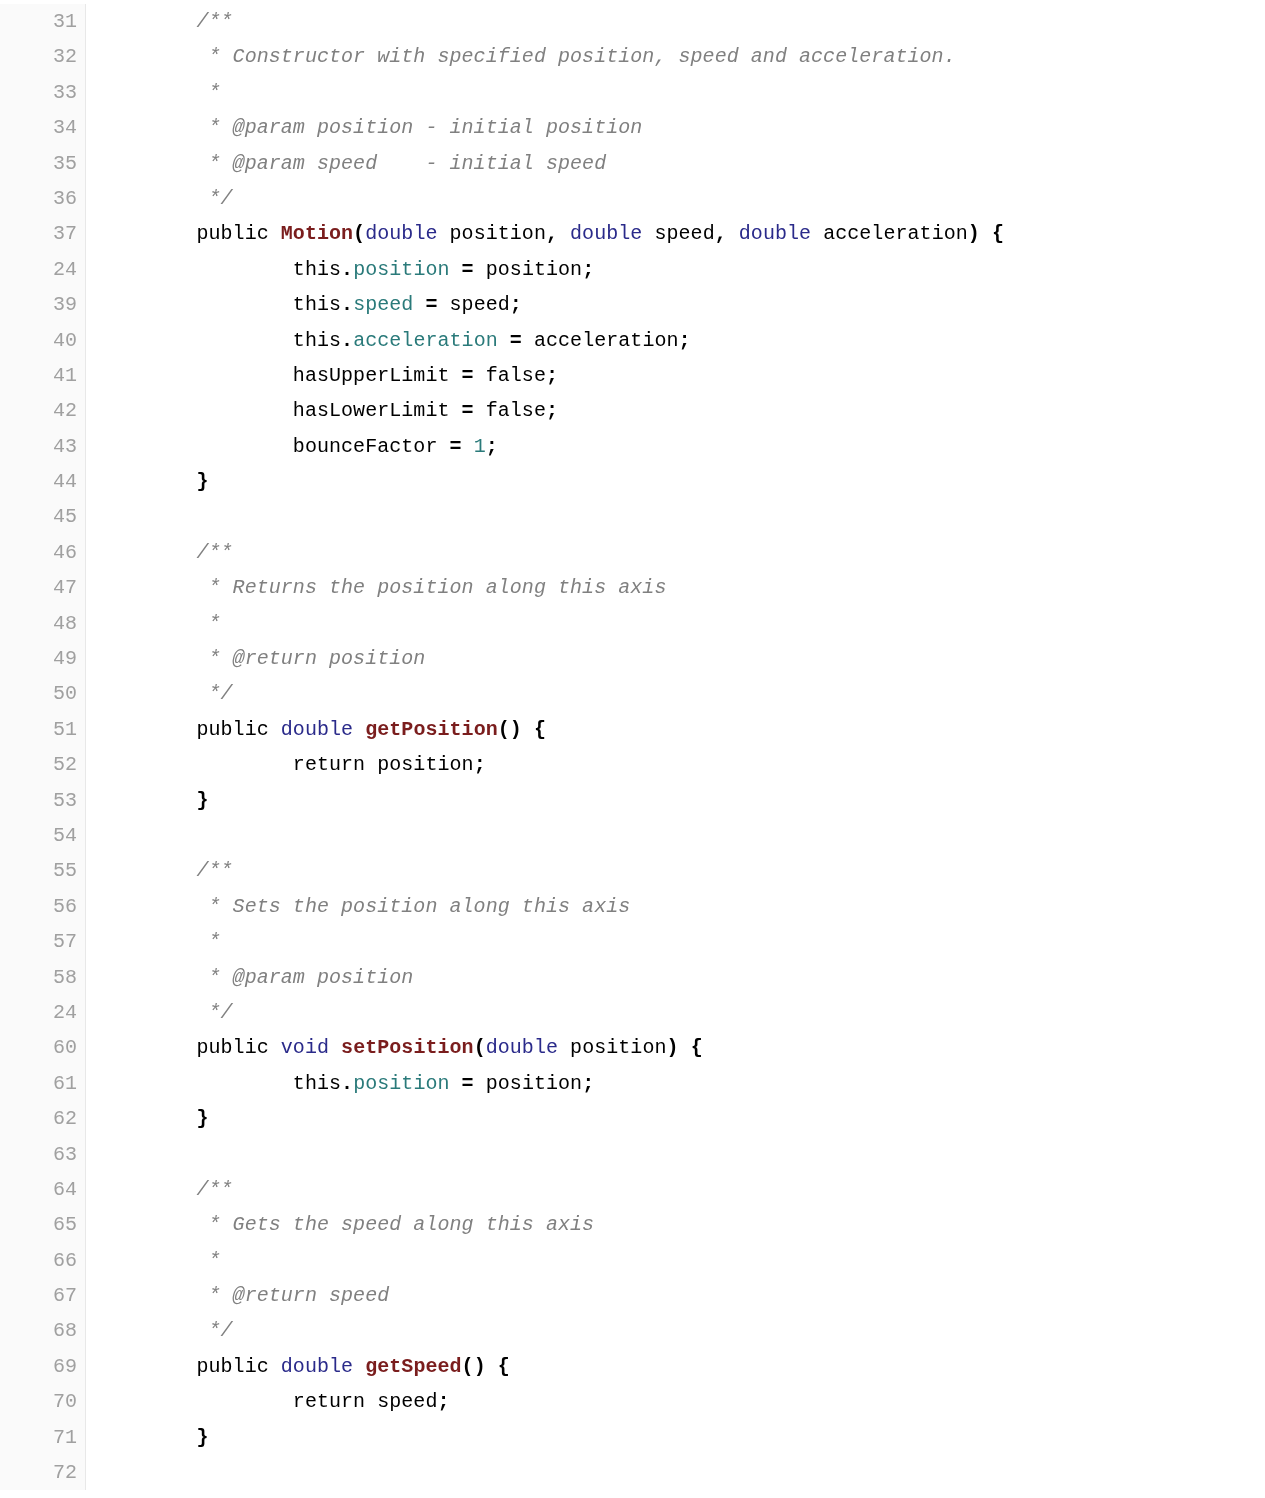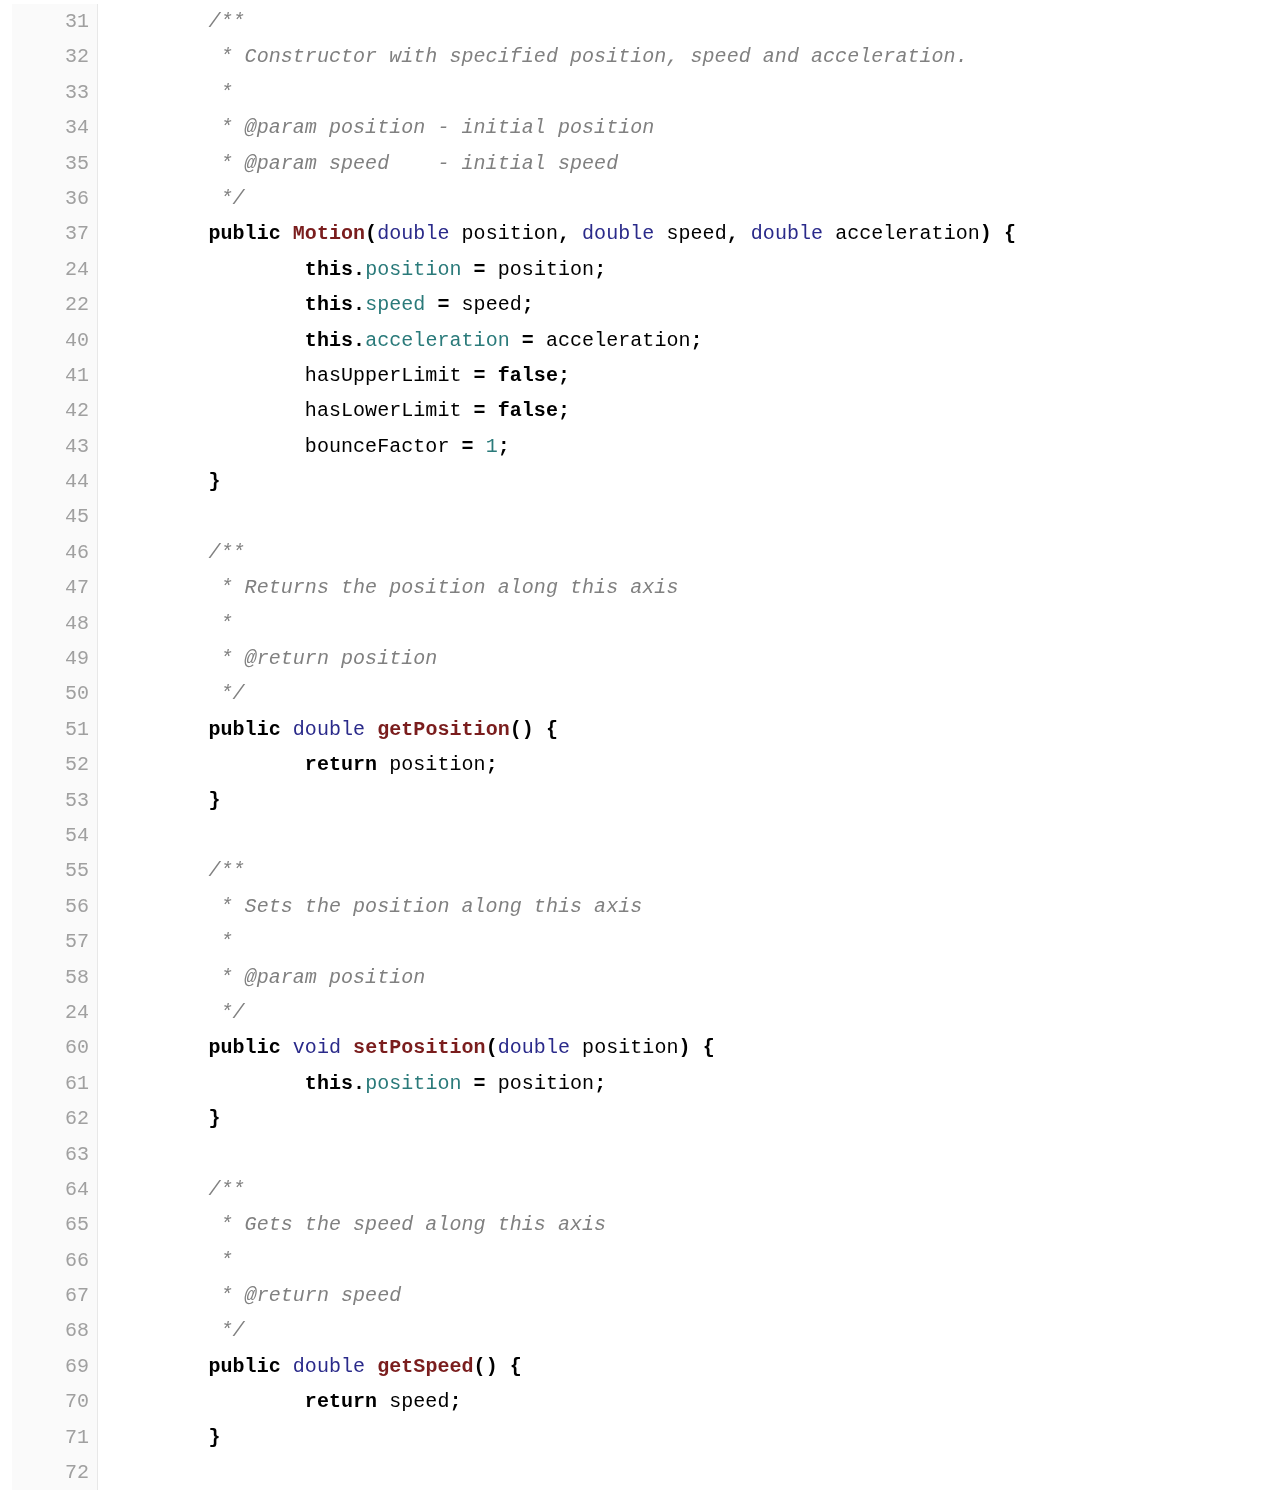--- a/index.html
+++ b/index.html
@@ -19,53 +19,52 @@
   .gutter{
     width:86px;
     text-align:right;
     color:#a0a0a0;
     background:#fafafa;
     border-right:1px solid #e8e8e8;
     user-select:none;
     padding-right:8px;
     box-sizing:border-box;
     font-size:20px;
-    margin-left:12px;
   }
   .gutter div{height:35.4px;}
   .code{
     padding-left:14px;
     white-space:pre;
     tab-size:8;
     font-size:20px;
     letter-spacing:0.05px;
   }
   .code div{height:35.4px;}
   .c-comment{color:#808080;font-style:italic;}
-  .c-kw{font-weight:bold;color:#000;}
+  .c-kw{font-weight:normal;color:#000;}
   .c-type{color:#2a2a8a;font-weight:normal;}
   .c-name{color:#7a1d1d;font-weight:bold;}
   .c-field{color:#2a7a7a;}
   .c-num{color:#2a7a7a;}
   .c-punc{font-weight:bold;color:#000;}
 </style>
 </head>
 <body>
 
 <div class="editor">
   <div class="gutter" id="gutter">
       <div>31</div>
       <div>32</div>
       <div>33</div>
       <div>34</div>
       <div>35</div>
       <div>36</div>
       <div>37</div>
       <div>24</div>
-      <div>22</div>
+      <div>39</div>
       <div>40</div>
       <div>41</div>
       <div>42</div>
       <div>43</div>
       <div>44</div>
       <div>45</div>
       <div>46</div>
       <div>47</div>
       <div>48</div>
       <div>49</div>

